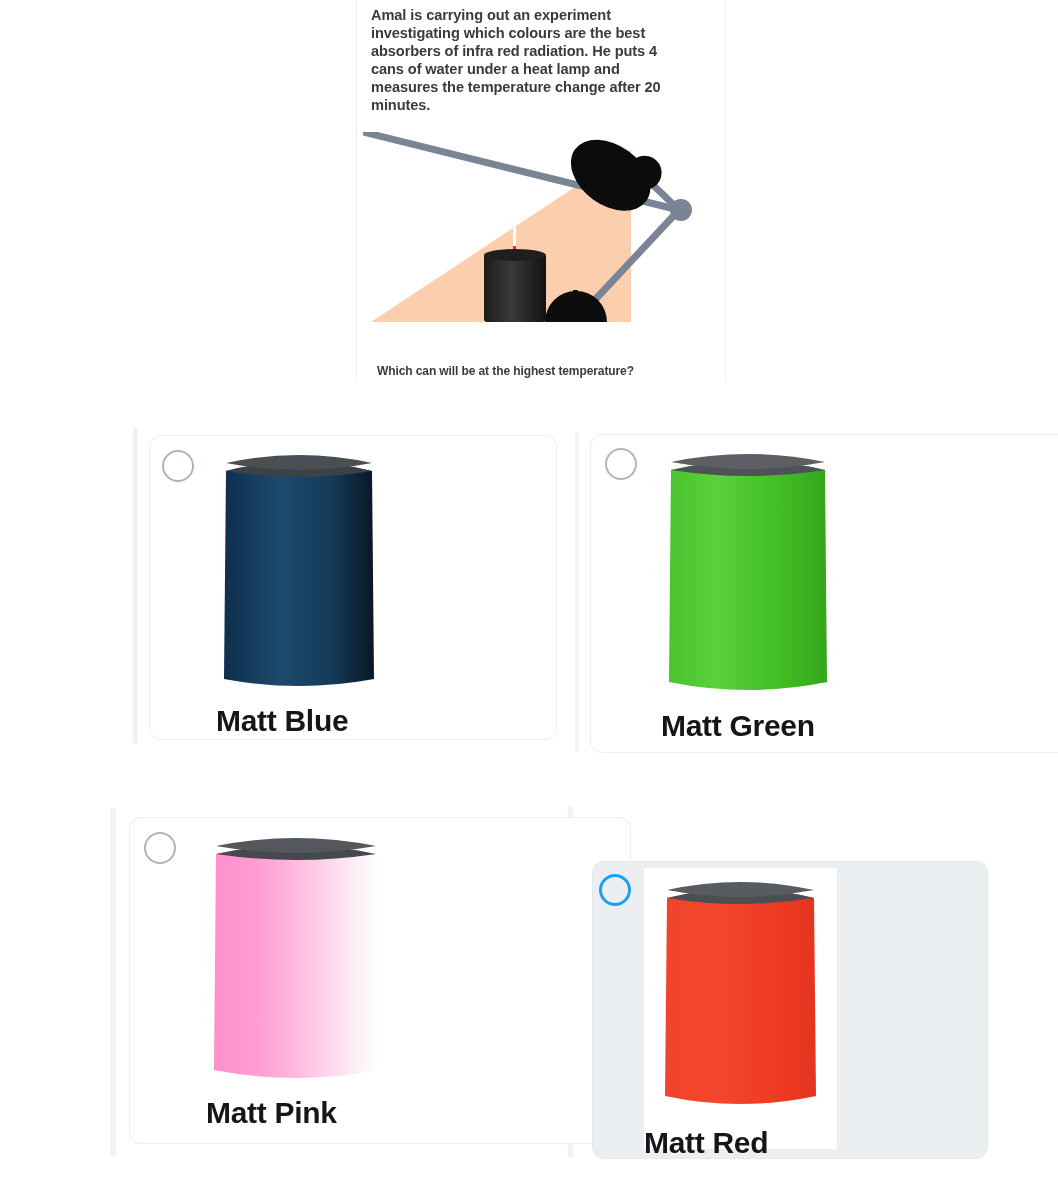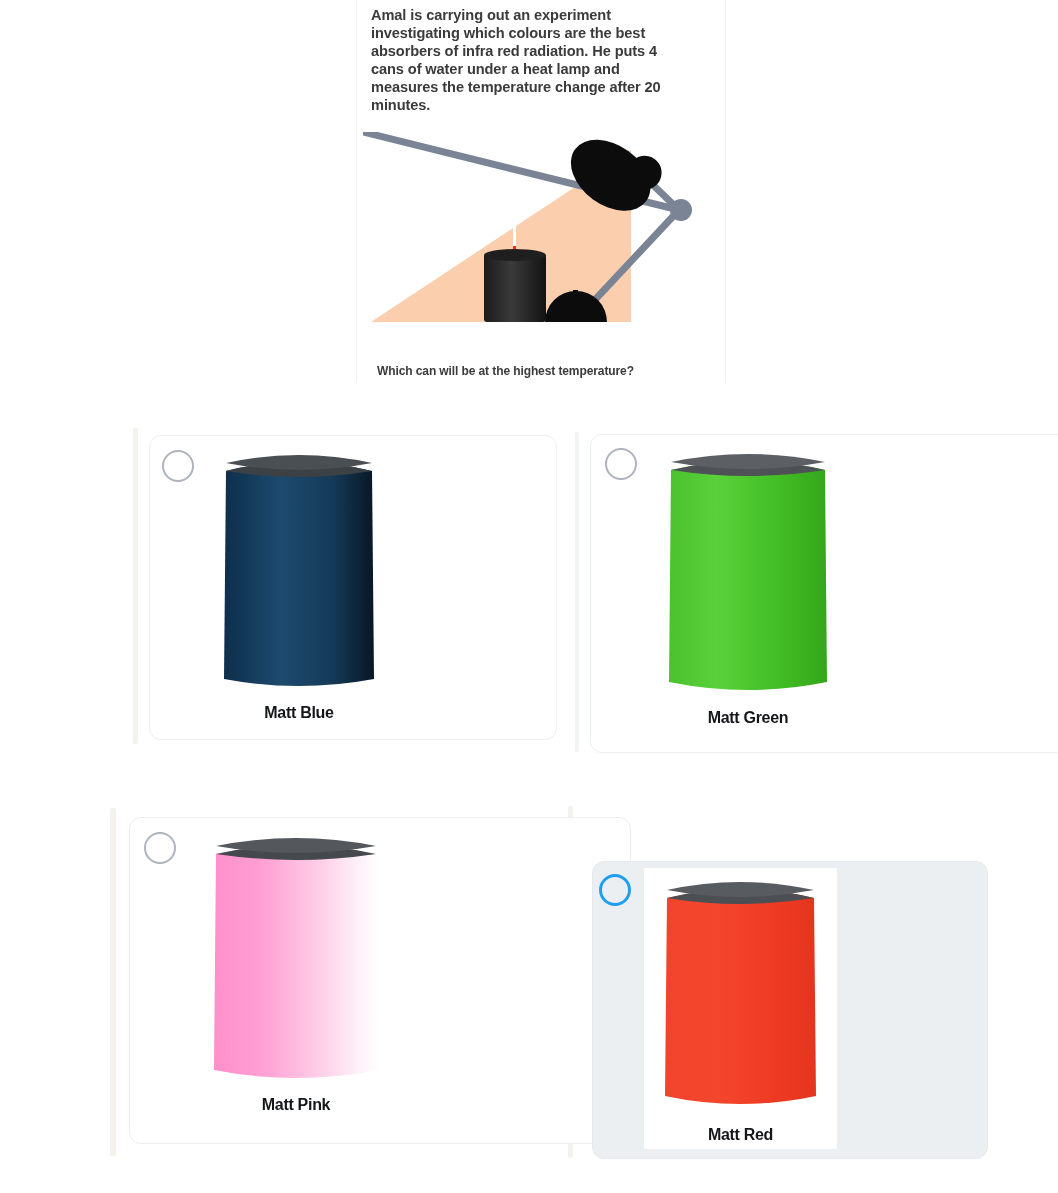--- a/index.html
+++ b/index.html
@@ -94,22 +94,21 @@
   }
 
   .media {
     position: absolute;
     background: #ffffff;
     overflow: hidden;
   }
 
   .option-label {
     position: absolute;
-    text-align: center;
-    font-size: 16px;
+    font-size: 30px;
     font-weight: bold;
     color: #15161a;
     letter-spacing: -0.3px;
     white-space: nowrap;
   }
 </style>
 </head>
 <body>
 
 <div class="question-card">

